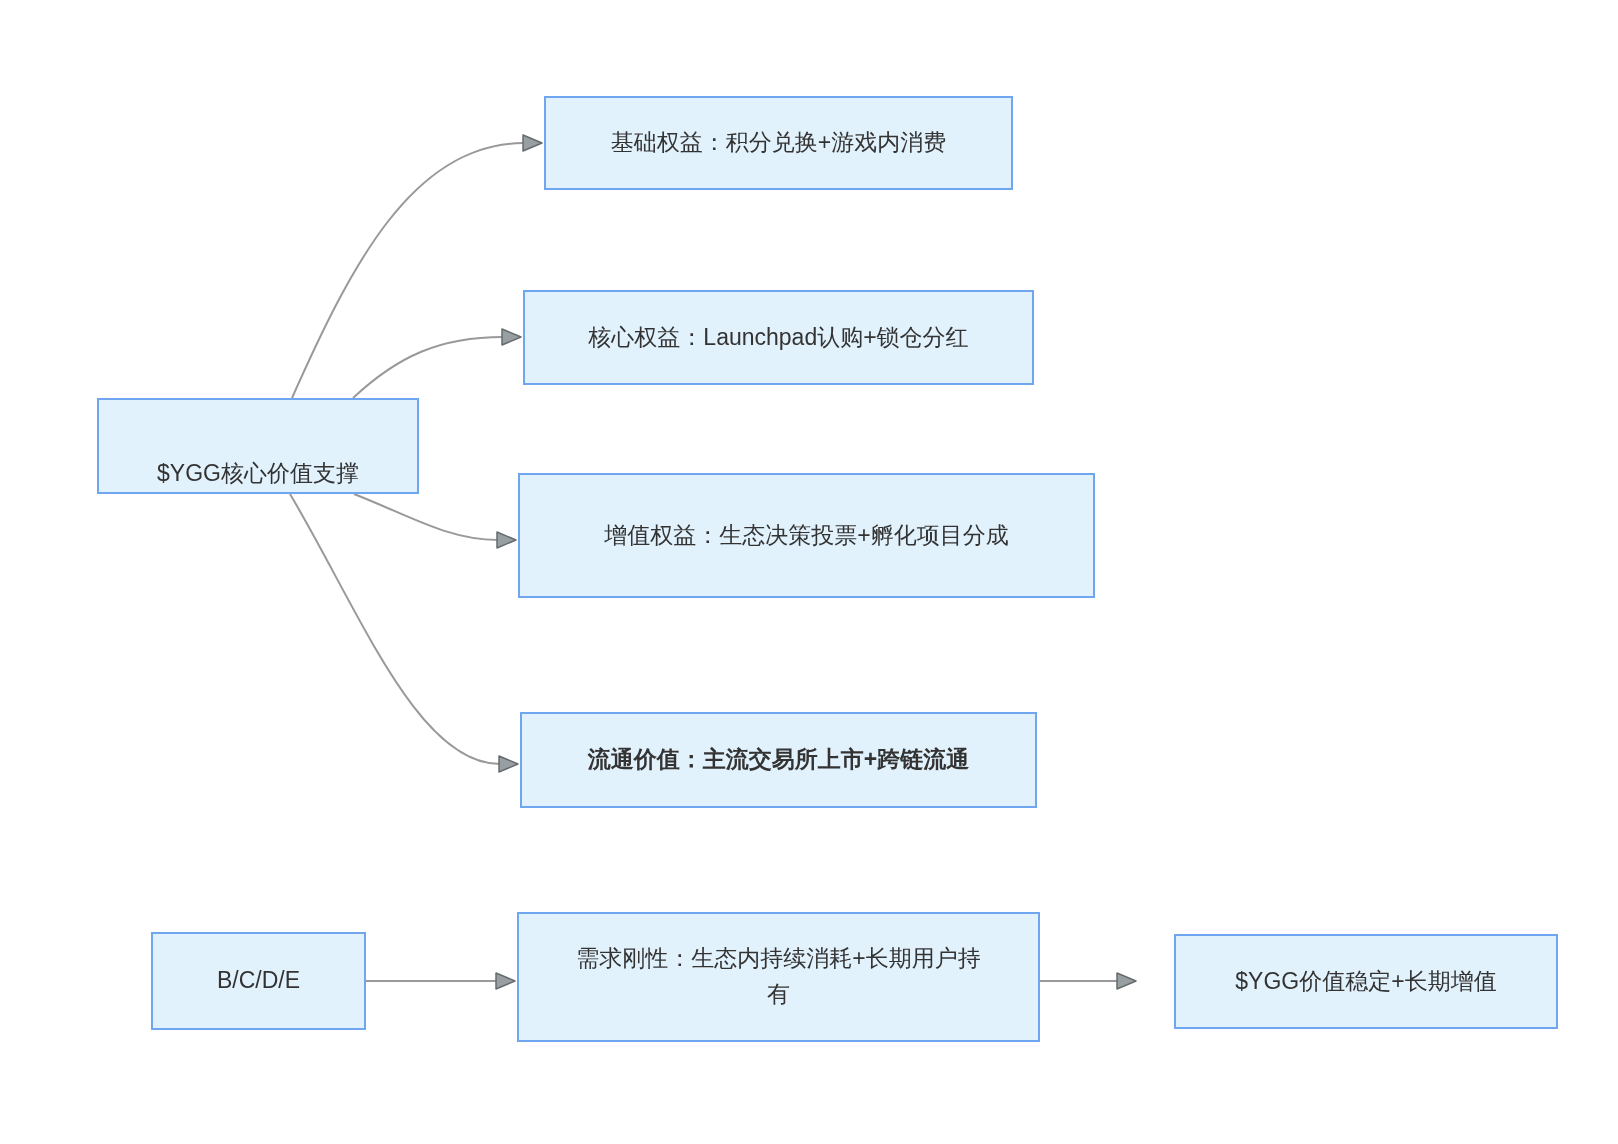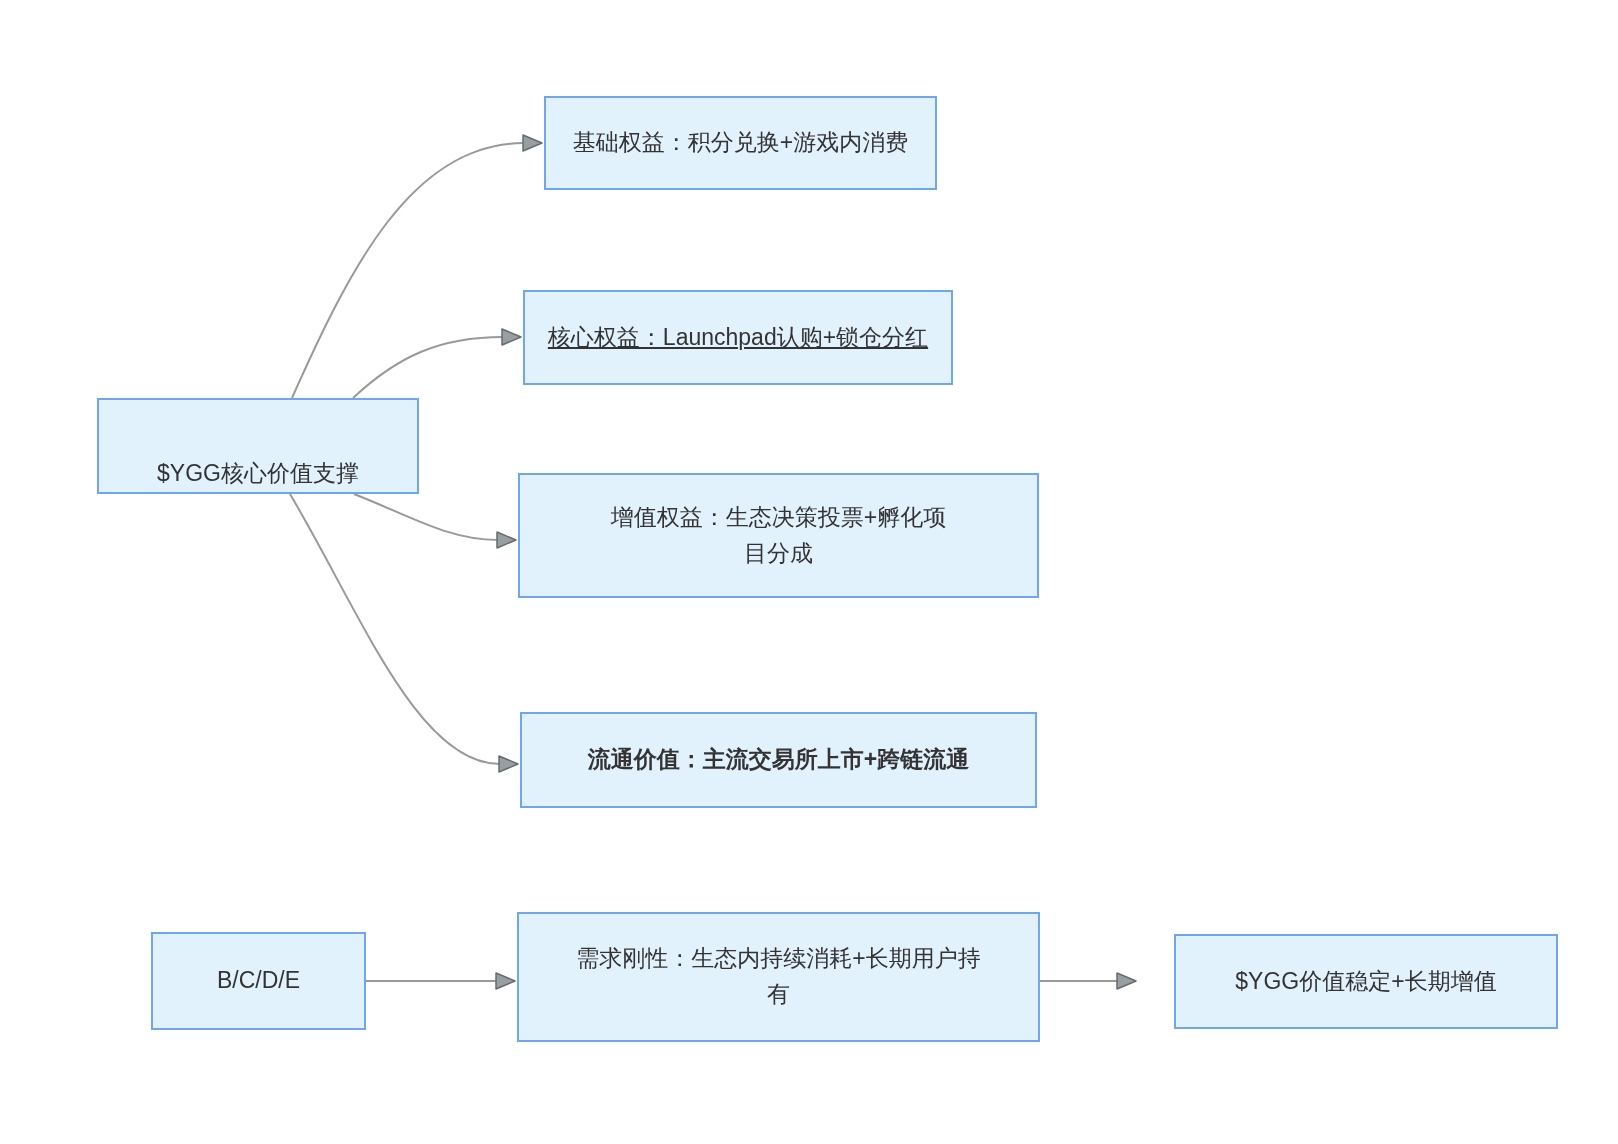--- a/index.html
+++ b/index.html
@@ -41,23 +41,23 @@
     border: 2px solid var(--node-border, #70a6f0);
     color: var(--node-text, #333333);
     display: flex;
     align-items: center;
     justify-content: center;
     text-align: center;
     font-size: 23px;
     line-height: 1.55;
   }
   .node-root        { left: 97px;   top: 398px; width: 322px; height: 96px; align-items: flex-end;  }
-  .node-basic       { left: 544px;  top: 96px;  width: 393px; height: 94px;  }
-  .node-core        { left: 523px;  top: 290px; width: 430px; height: 95px; text-decoration: underline;  }
-  .node-value-add   { left: 518px;  top: 473px; width: 521px; height: 125px; padding: 0 80px; }
+  .node-basic       { left: 544px;  top: 96px;  width: 469px; height: 94px;  }
+  .node-core        { left: 523px;  top: 290px; width: 511px; height: 95px;  }
+  .node-value-add   { left: 518px;  top: 473px; width: 577px; height: 125px; padding: 0 80px; }
   .node-circulation { left: 520px;  top: 712px; width: 517px; height: 96px; font-weight: bold;  }
   .node-bcde        { left: 151px;  top: 932px; width: 215px; height: 98px;  }
   .node-demand      { left: 517px;  top: 912px; width: 523px; height: 130px; padding: 12px 52px; }
   .node-result      { left: 1138px; top: 934px; width: 384px; height: 95px; margin-left: 36px;  }
 </style>
 </head>
 <body>
 
 <div class="canvas">
 

